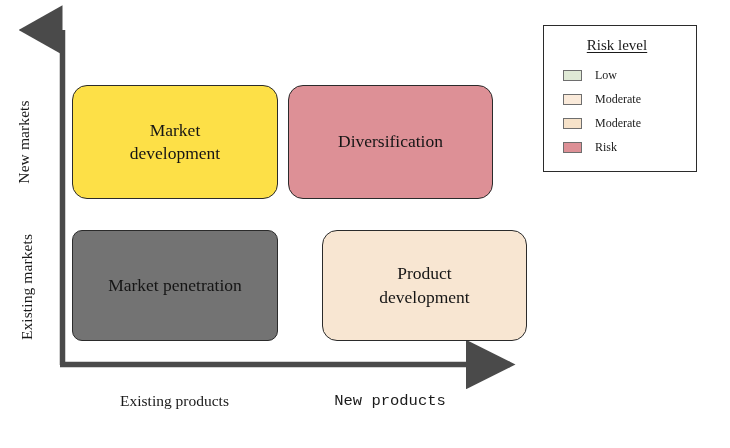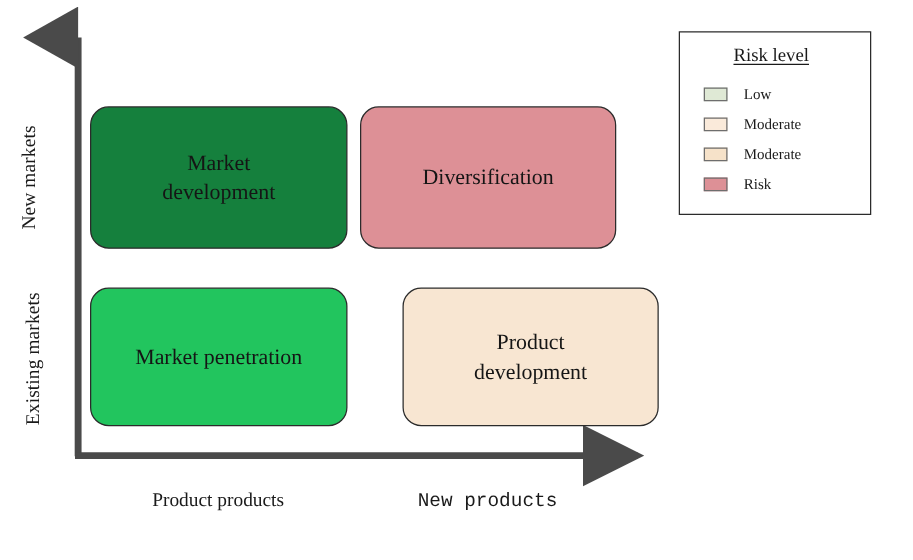--- a/index.html
+++ b/index.html
@@ -138,37 +138,37 @@
         <polygon points="0,0 9,4.5 0,9" fill="#4a4a4a"></polygon>
       </marker>
     </defs>
     <line x1="62.5" y1="365" x2="62.5" y2="30" stroke="#4a4a4a" stroke-width="5.5" marker-end="url(#arrowUp)"></line>
     <line x1="60" y1="364.5" x2="510" y2="364.5" stroke="#4a4a4a" stroke-width="5.5" marker-end="url(#arrowRight)"></line>
   </svg>
 
   <div class="y-axis-label y-label-new">New markets</div>
   <div class="y-axis-label y-label-existing">Existing markets</div>
 
-  <div class="x-axis-label x-label-existing">Product products</div>
+  <div class="x-axis-label x-label-existing">Existing products</div>
   <div class="x-axis-label x-label-new">New products</div>
 
-  <div class="quadrant q-tl" style="background-color: #15803d;">
+  <div class="quadrant q-tl" style="background-color: #fde047;">
     <div>
       <span>Market</span>
       <span>development</span>
     </div>
   </div>
 
   <div class="quadrant q-tr" style="background-color: rgb(221, 144, 150); justify-content: center;">
     <div>
       <span>Diversification</span>
     </div>
   </div>
 
-  <div class="quadrant q-bl" style="background-color: #22c55e;">
+  <div class="quadrant q-bl" style="background-color: #737373; border-radius: 10px;">
     <div>
       <span>Market penetration</span>
     </div>
   </div>
 
   <div class="quadrant q-br" style="background-color: rgb(248, 230, 210); margin-left: 34px;">
     <div>
       <span>Product</span>
       <span>development</span>
     </div>

